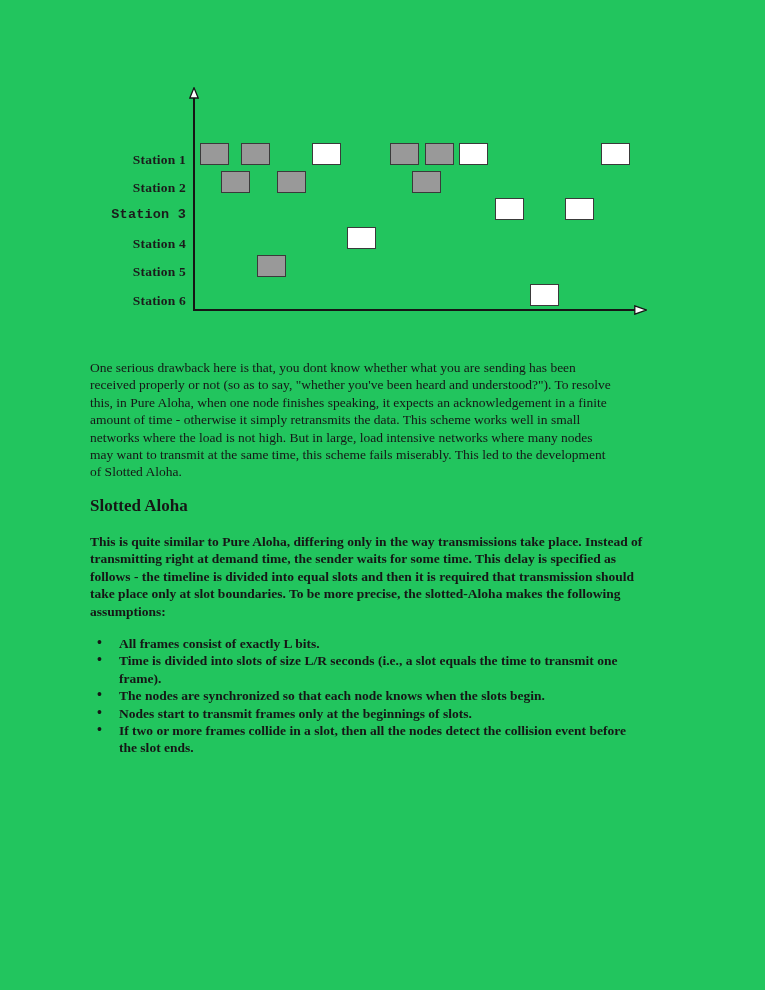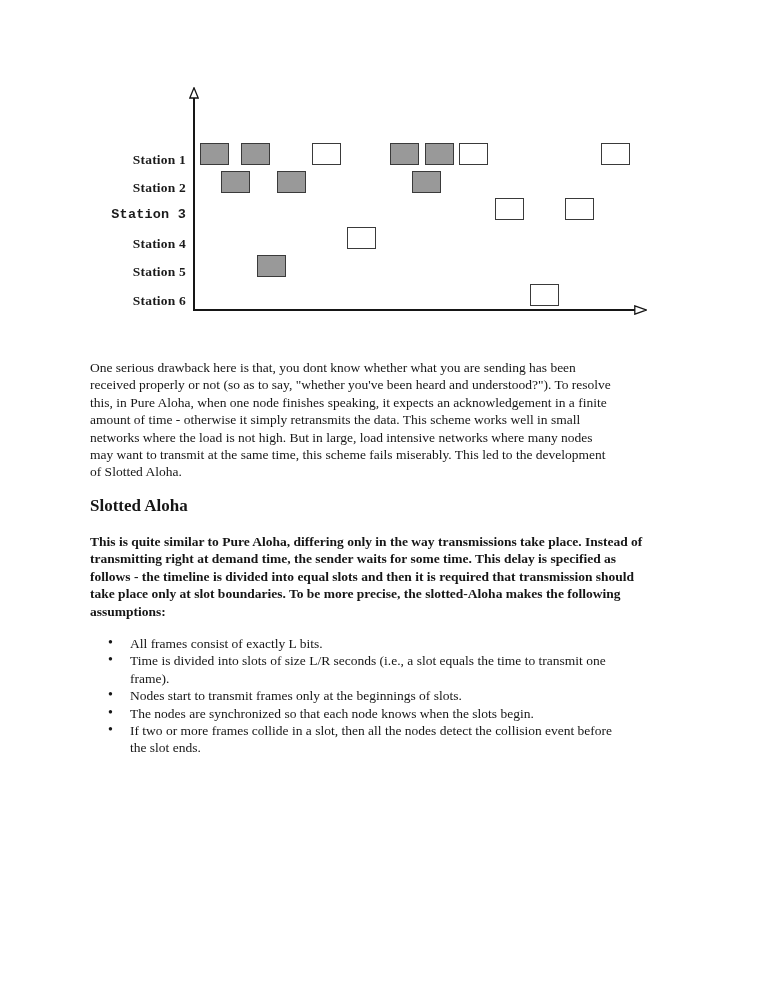--- a/index.html
+++ b/index.html
@@ -6,21 +6,21 @@
     --ink:#161616;
     --shaded:#999999;
     --slot-border:#3a3a3a;
     --white-fill:#ffffff;
   }
   html,body{margin:0;padding:0;background:#e8e8e8;}
   .page{
     position:relative;
     width:765px;height:990px;
     margin:0 auto;
-    background:#ffffff;
+    background:#22c55e;
     font-family:"Liberation Serif","DejaVu Serif",serif;
     color:var(--ink);
     overflow:hidden;
   }
   
   .figure{position:absolute;left:0;top:0;width:765px;height:350px;}
   .vaxis{position:absolute;left:193px;top:98px;width:1.5px;height:212px;background:var(--ink);}
   .haxis{position:absolute;left:193px;top:309px;width:443px;height:1.5px;background:var(--ink);}
   .arrow-up{position:absolute;left:189px;top:87px;}
   .arrow-right{position:absolute;left:634px;top:305px;}
@@ -49,23 +49,23 @@
     font-size:13.5px;line-height:17.4px;
     white-space:pre-line;
   }
   #para1{top:359px;}
   #para2{top:533px;font-weight:bold;}
   .heading{
     position:absolute;left:90px;top:497px;
     margin:0;font-size:17px;font-weight:700;line-height:17.4px;
   }
   .bullets{
-    position:absolute;left:85px;top:635px;width:590px;
+    position:absolute;left:74px;top:635px;width:590px;
     margin:0;padding:0;list-style:none;
-    font-size:13.5px;line-height:17.4px;
+    font-size:13.5px;line-height:17.4px;font-weight:bold;
   }
   .bullets li{
     position:relative;
     margin:0;padding:0 0 0 45px;
     white-space:pre-line;
   }
   .bullets li::before{
     content:"\2022";
     position:absolute;left:23px;top:-1px;
     font-size:14px;
@@ -123,19 +123,19 @@
   <div class="para" id="para2">This is quite similar to Pure Aloha, differing only in the way transmissions take place. Instead of
 transmitting right at demand time, the sender waits for some time. This delay is specified as
 follows - the timeline is divided into equal slots and then it is required that transmission should
 take place only at slot boundaries. To be more precise, the slotted-Aloha makes the following
 assumptions:</div>
 
   <ul class="bullets" id="bullets">
       <li>All frames consist of exactly L bits.</li>
       <li>Time is divided into slots of size L/R seconds (i.e., a slot equals the time to transmit one
 frame).</li>
+      <li>The nodes are synchronized so that each node knows when the slots begin.</li>
       <li>Nodes start to transmit frames only at the beginnings of slots.</li>
-      <li>The nodes are synchronized so that each node knows when the slots begin.</li>
       <li>If two or more frames collide in a slot, then all the nodes detect the collision event before
 the slot ends.</li>
     </ul>
 
 </div>
 
 </body></html>

